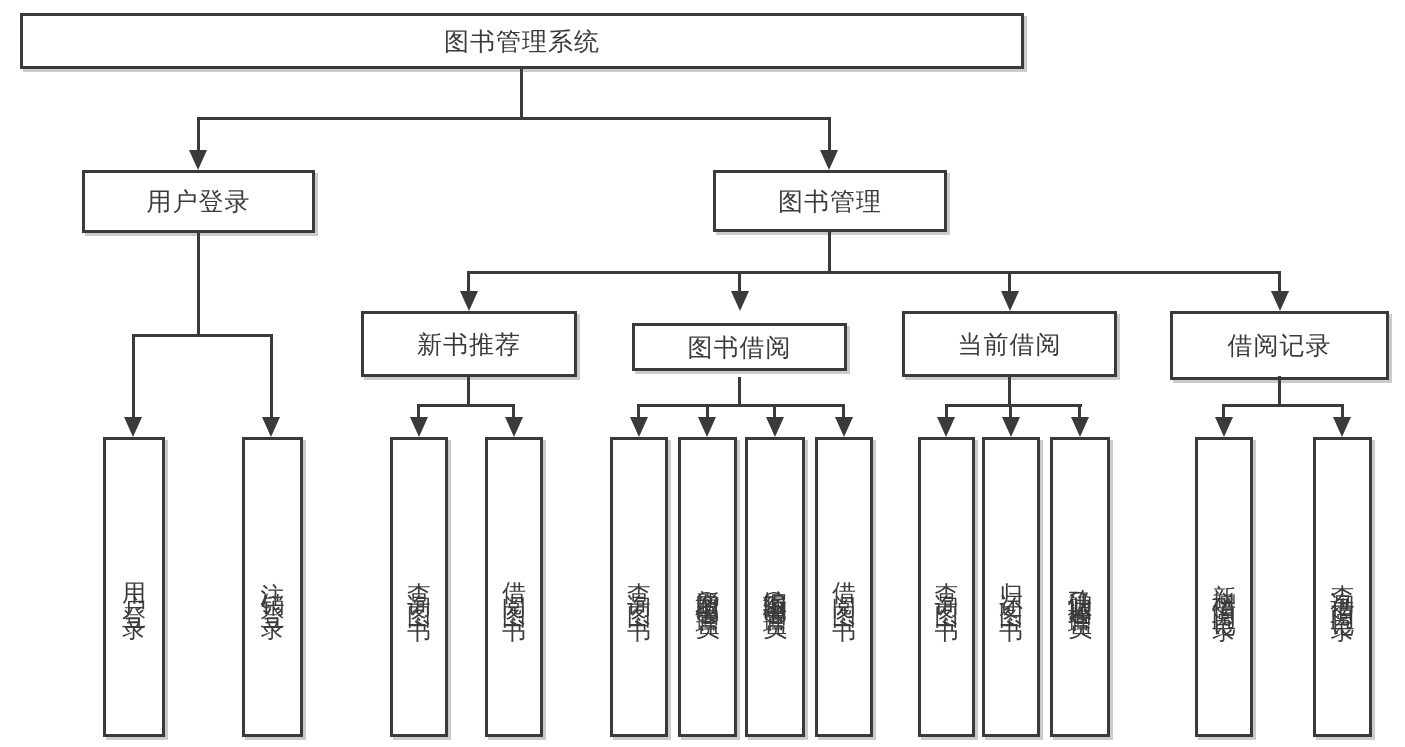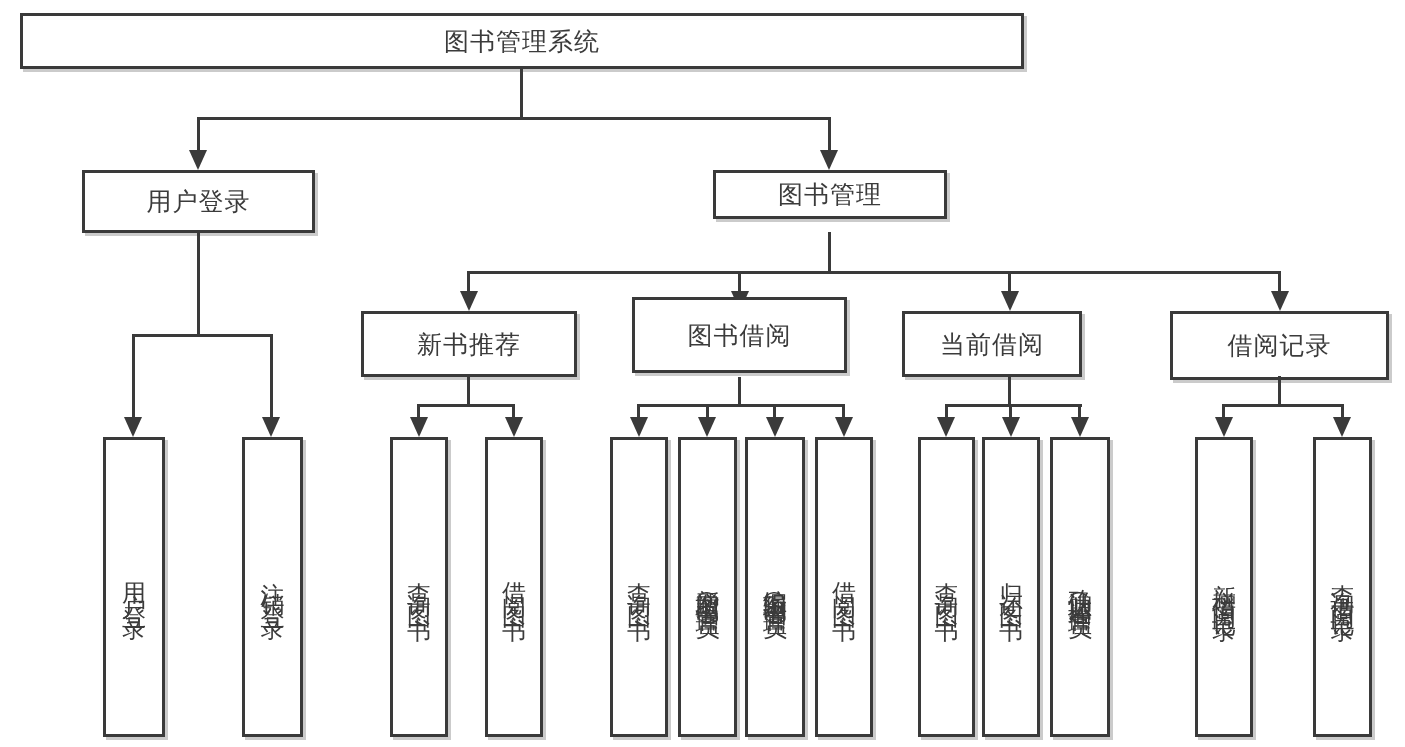--- a/index.html
+++ b/index.html
@@ -72,21 +72,21 @@
   <div class="line" style="left:520px;top:68px;width:3px;height:52px"></div>
   <div class="line" style="left:197px;top:117px;width:634px;height:3px"></div>
   <div class="line" style="left:197px;top:119px;width:3px;height:31px"></div>
   <div class="arrow" style="left:189px;top:150px"></div>
   <div class="line" style="left:828px;top:119px;width:3px;height:31px"></div>
   <div class="arrow" style="left:820px;top:150px"></div>
 
   <div class="box h" style="left:82px;top:170px;width:233px;height:63px">
     <span>用户登录</span>
   </div>
-  <div class="box h" style="left:713px;top:170px;width:234px;height:49px">
+  <div class="box h" style="left:713px;top:170px;width:234px;height:62px">
     <span>图书管理</span>
   </div>
 
   <div class="line" style="left:197px;top:233px;width:3px;height:102px"></div>
   <div class="line" style="left:132px;top:334px;width:141px;height:3px"></div>
   <div class="line" style="left:132px;top:336px;width:3px;height:81px"></div>
   <div class="arrow" style="left:124px;top:417px"></div>
   <div class="line" style="left:270px;top:336px;width:3px;height:81px"></div>
   <div class="arrow" style="left:262px;top:417px"></div>
 
@@ -97,24 +97,24 @@
   <div class="line" style="left:738px;top:273px;width:3px;height:18px"></div>
   <div class="arrow" style="left:731px;top:291px"></div>
   <div class="line" style="left:1008px;top:273px;width:3px;height:18px"></div>
   <div class="arrow" style="left:1001px;top:291px"></div>
   <div class="line" style="left:1278px;top:273px;width:3px;height:18px"></div>
   <div class="arrow" style="left:1271px;top:291px"></div>
 
   <div class="box h" style="left:361px;top:311px;width:216px;height:66px">
     <span>新书推荐</span>
   </div>
-  <div class="box h" style="left:632px;top:297px;width:215px;height:76px">
+  <div class="box h" style="left:632px;top:323px;width:215px;height:48px">
     <span>图书借阅</span>
   </div>
-  <div class="box h" style="left:902px;top:311px;width:180px;height:66px">
+  <div class="box h" style="left:902px;top:311px;width:215px;height:66px">
     <span>当前借阅</span>
   </div>
   <div class="box h" style="left:1170px;top:311px;width:219px;height:69px">
     <span>借阅记录</span>
   </div>
 
   <div class="line" style="left:467px;top:377px;width:3px;height:29px"></div>
   <div class="line" style="left:417px;top:404px;width:98px;height:3px"></div>
   <div class="line" style="left:417px;top:406px;width:3px;height:11px"></div>
   <div class="arrow" style="left:410px;top:417px"></div>

